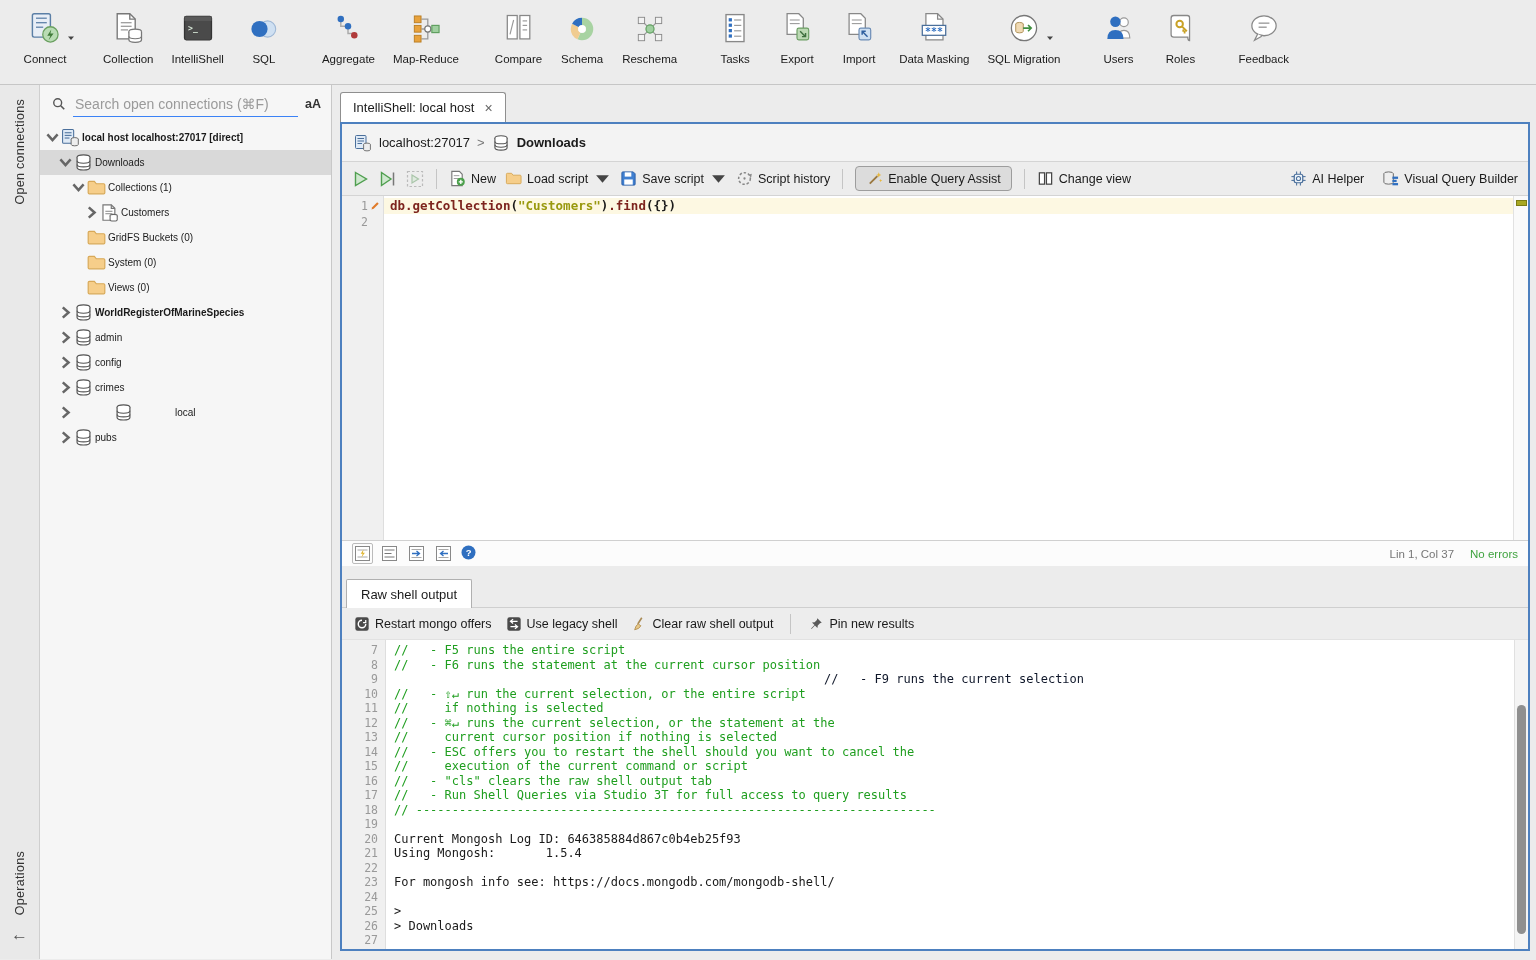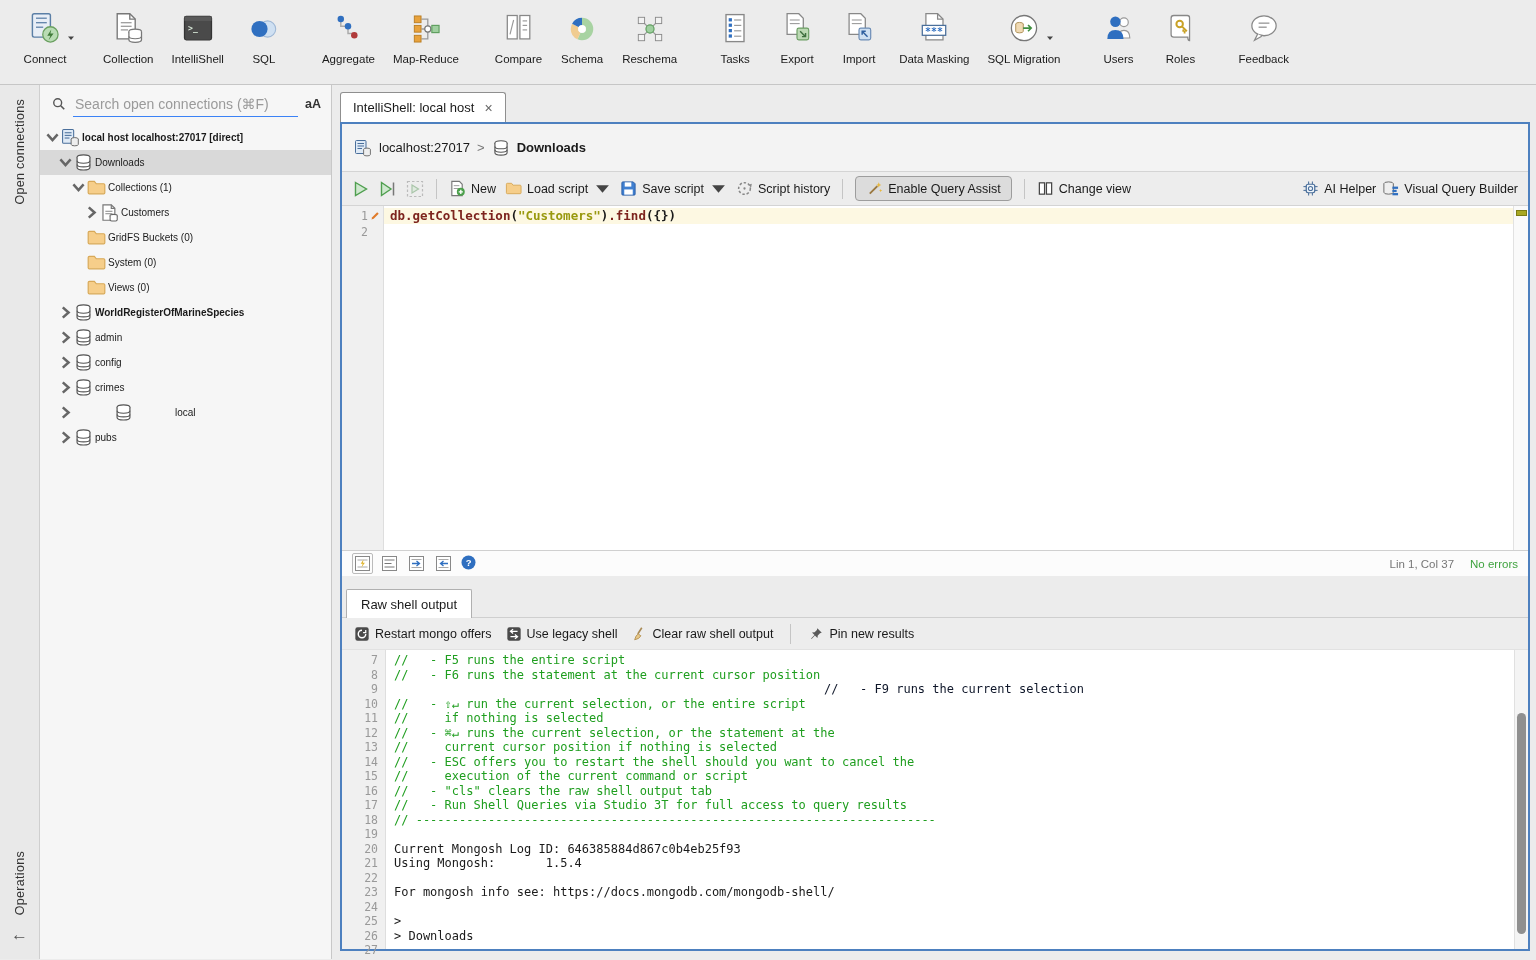--- a/index.html
+++ b/index.html
@@ -49,36 +49,36 @@
 
   
   .main { flex:1; display:flex; flex-direction:column; padding:7px 6px 8px 8px; min-width:0; }
   .tabstrip { height:30px; display:flex; align-items:flex-end; flex-shrink:0; }
   .doc-tab { background:#fff; border:1px solid #8f8f8f; border-bottom:none; border-radius:3px 3px 0 0;
              height:30px; display:flex; align-items:center; gap:10px; padding:0 12px; font-size:13px; }
   .doc-tab .close { color:#666; font-size:14px; cursor:default; }
 
   .content { flex:1; border:2px solid #4d80bf; background:#fff; display:flex; flex-direction:column; min-height:0; }
 
-  .crumbs { height:48px; background:#f3f3f3; border-bottom:1px solid #d4d4d4;
+  .crumbs { height:38px; background:#f3f3f3; border-bottom:1px solid #d4d4d4;
             display:flex; align-items:center; padding-left:12px; gap:7px; flex-shrink:0; }
   .crumbs .ic { width:18px; height:18px; }
   .crumb-sep { color:#777; font-size:13px; }
   .crumb-text { font-size:13px; }
   .crumb-db { font-size:13px; font-weight:bold; }
 
   .etoolbar { height:34px; background:#ededed; border-bottom:1px solid #d4d4d4;
               display:flex; align-items:center; padding:0 10px; gap:9px; font-size:12.5px; flex-shrink:0; }
   .tool-sep { width:1px; height:20px; background:#c5c5c5; margin:0 3px; }
   .tool-btn { display:flex; align-items:center; gap:5px; white-space:nowrap; cursor:default; }
   .tool-btn .ic { width:17px; height:17px; }
   .tool-btn .ic.run { width:18px; height:18px; }
   .mini-caret { width:7px; height:7px; margin-left:1px; }
   .qa-btn { border:1px solid #9d9d9d; background:#dcdcdc; border-radius:4px; padding:3px 10px; }
-  .etoolbar-right { margin-left:auto; display:flex; align-items:flex-start; gap:6px; }
+  .etoolbar-right { margin-left:auto; display:flex; align-items:flex-start; gap:18px; }
 
   .editor { height:344px; display:flex; background:#fff; flex-shrink:0; font-family:"DejaVu Sans Mono",monospace; }
   .gutter { width:42px; background:#f0f0f0; border-right:1px solid #dedede; flex-shrink:0;
             font-size:11.5px; color:#999; padding-top:2px; }
   .gutter-row { height:16px; display:flex; align-items:center; justify-content:flex-end; padding-right:3px; gap:2px; }
   .gutter-row .num { min-width:14px; text-align:right; }
   .gutter-row .ic { width:10px; height:10px; }
   .codearea { flex:1; padding-top:2px; font-size:12.5px; font-weight:bold; line-height:16px; min-width:0; }
   .code-line { height:16px; white-space:pre; padding-left:6px; }
   .code-line.current { background:#fdf8e2; }

